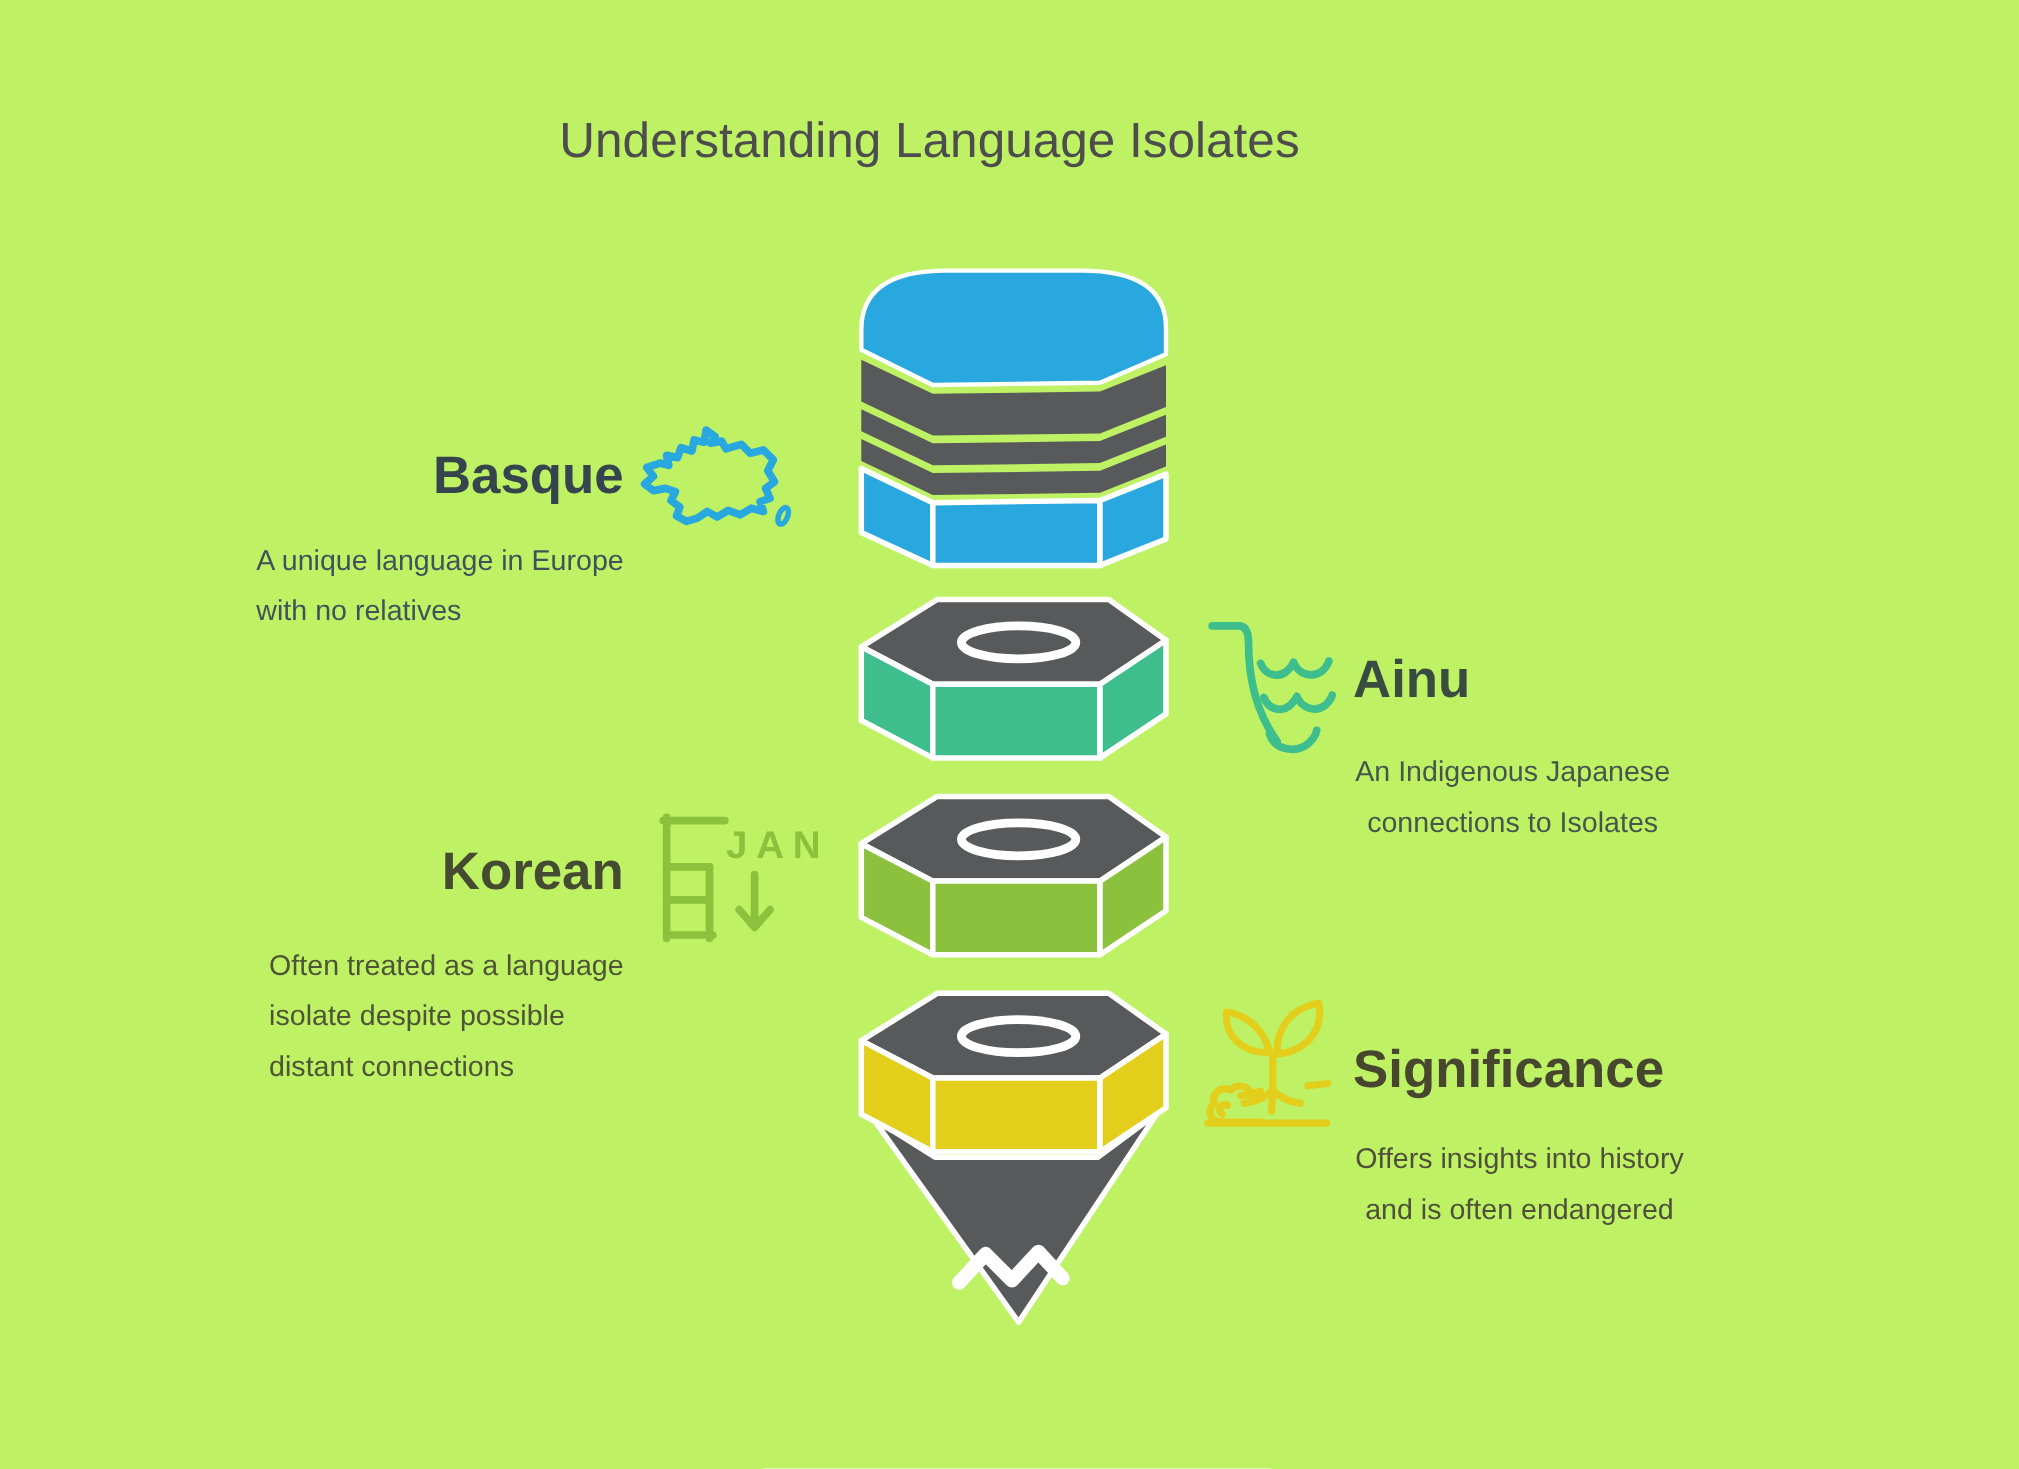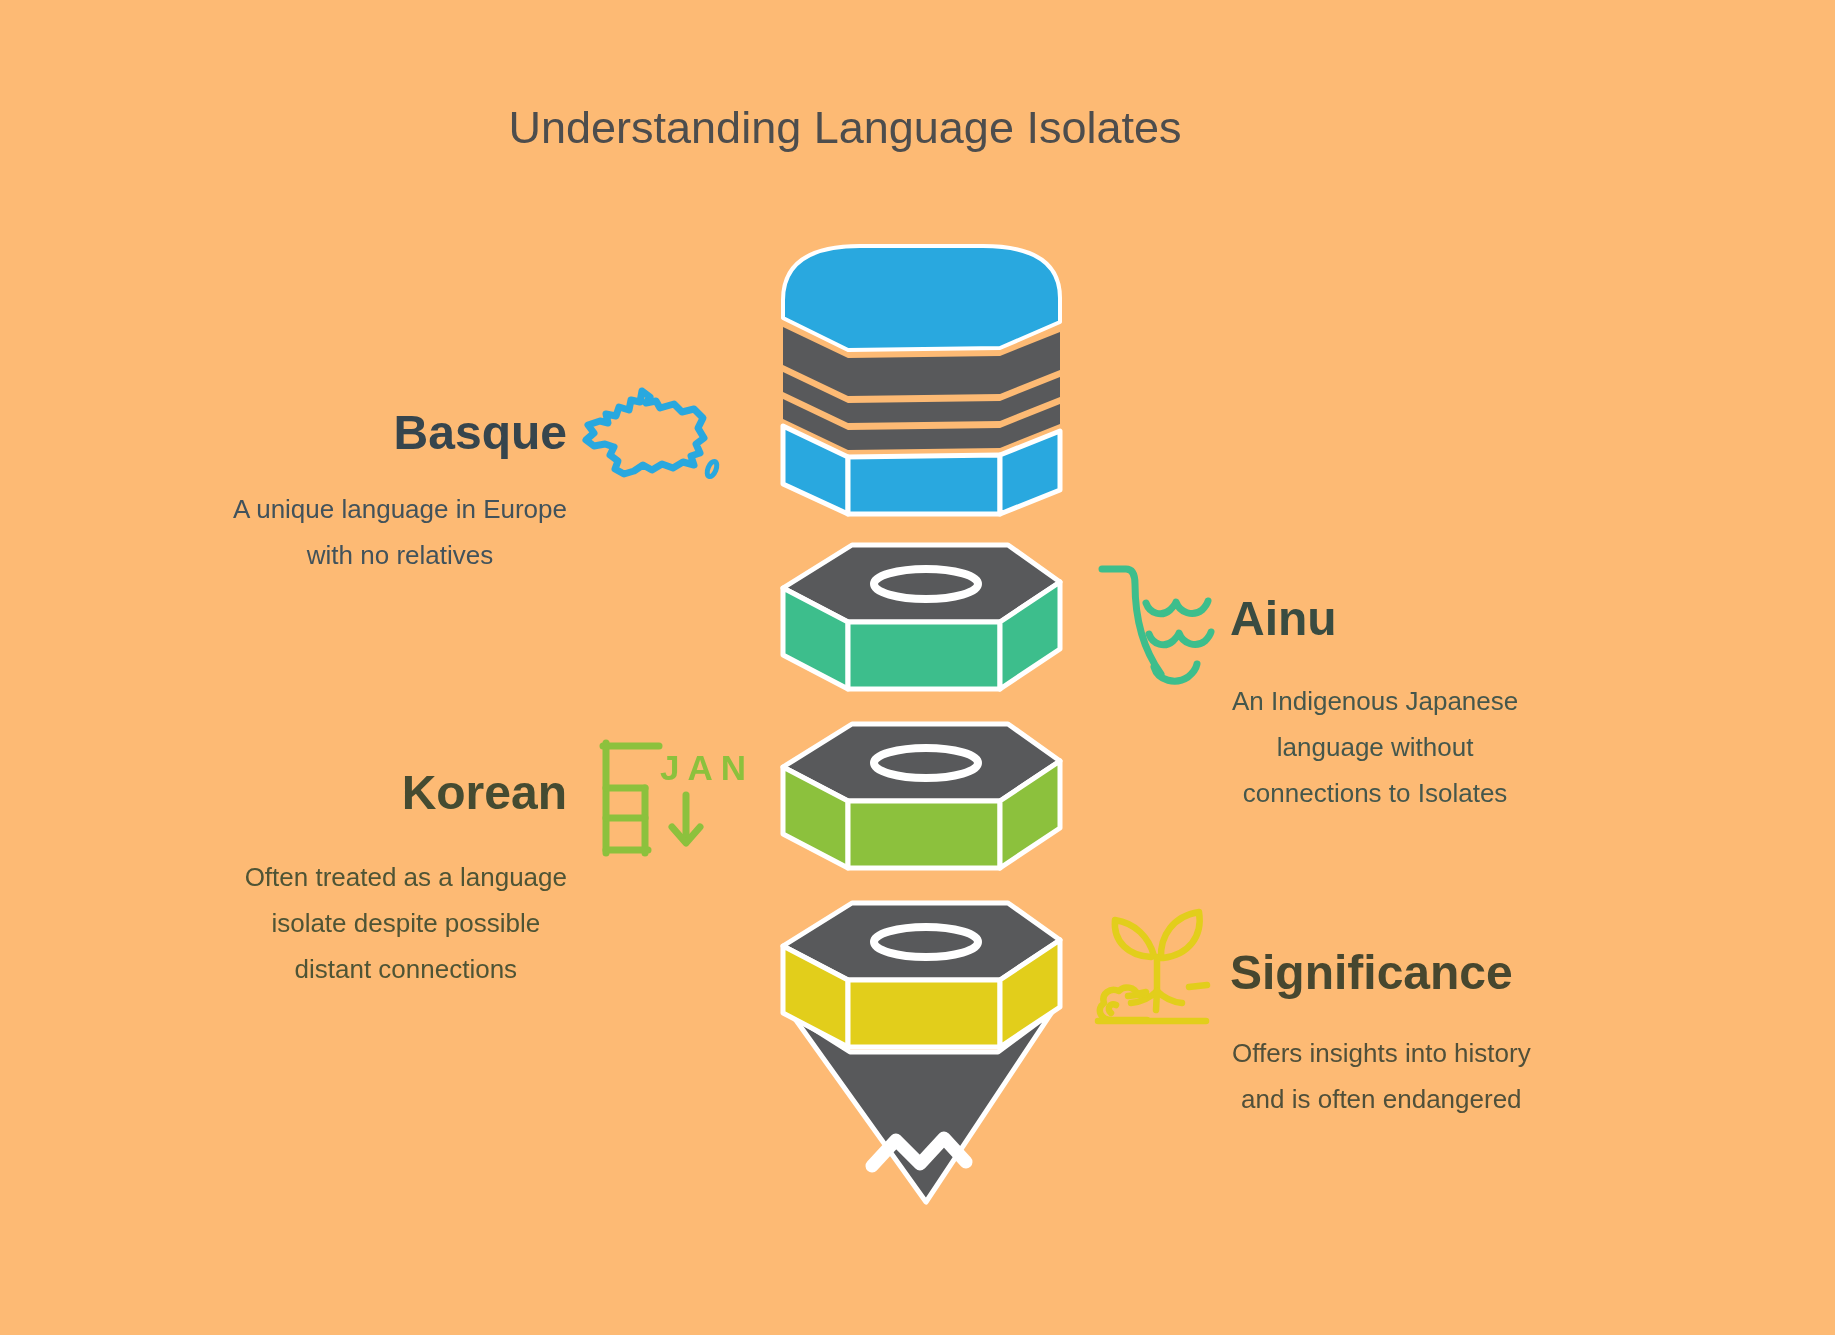--- a/index.html
+++ b/index.html
@@ -1,31 +1,31 @@
 <!DOCTYPE html>
 <html><head>
 <meta charset="utf-8">
 <style>
   html,body{margin:0;padding:0;background:#ffffff;}
   .canvas{
-    position:relative;width:1835px;height:1335px;background:#fdba74;overflow:hidden;
+    position:relative;width:1835px;height:1335px;background:#bef264;overflow:hidden;
     font-family:"Liberation Sans",sans-serif;
   }
   .title{
     position:absolute;top:100px;left:845px;transform:translateX(-50%);
     font-size:45px;font-weight:400;line-height:56px;white-space:nowrap;margin:0;
   }
   .stage{position:absolute;top:0;left:0;}
   .heading{
     position:absolute;font-size:48px;font-weight:700;line-height:58px;white-space:nowrap;
   }
   .desc{
     position:absolute;font-size:26px;font-weight:400;line-height:46px;white-space:nowrap;
   }
-  .align-right{text-align:center;}
+  .align-right{text-align:left;}
   .align-left{text-align:center;}
   .jan-label{font-family:"Liberation Sans",sans-serif;font-weight:700;font-size:35px;letter-spacing:8px;}
 </style>
 </head>
 <body>
 
 <div class="canvas">
 
   <h1 class="title" style="color: rgb(77, 77, 77);">Understanding Language Isolates</h1>
 
@@ -110,21 +110,20 @@
 
   <div class="heading align-right" style="top: 404px; right: 1268px; color: rgb(54, 69, 77);">Basque</div>
   <div class="desc align-right" style="top: 486px; right: 1268px; color: rgb(65, 82, 91);">
     <div>A unique language in Europe</div>
     <div>with no relatives</div>
   </div>
 
   <div class="heading align-left" style="top: 590px; left: 1230px; color: rgb(58, 76, 65);">Ainu</div>
   <div class="desc align-left" style="top: 678px; left: 1232px; color: rgb(69, 87, 76);">
     <div>An Indigenous Japanese</div>
-    <div>language without</div>
     <div>connections to Isolates</div>
   </div>
 
   <div class="heading align-right" style="top: 764px; right: 1268px; color: rgb(69, 75, 49); margin-left: 48px;">Korean</div>
   <div class="desc align-right" style="top: 854px; right: 1268px; color: rgb(78, 84, 53);">
     <div>Often treated as a language</div>
     <div>isolate despite possible</div>
     <div>distant connections</div>
   </div>
 

